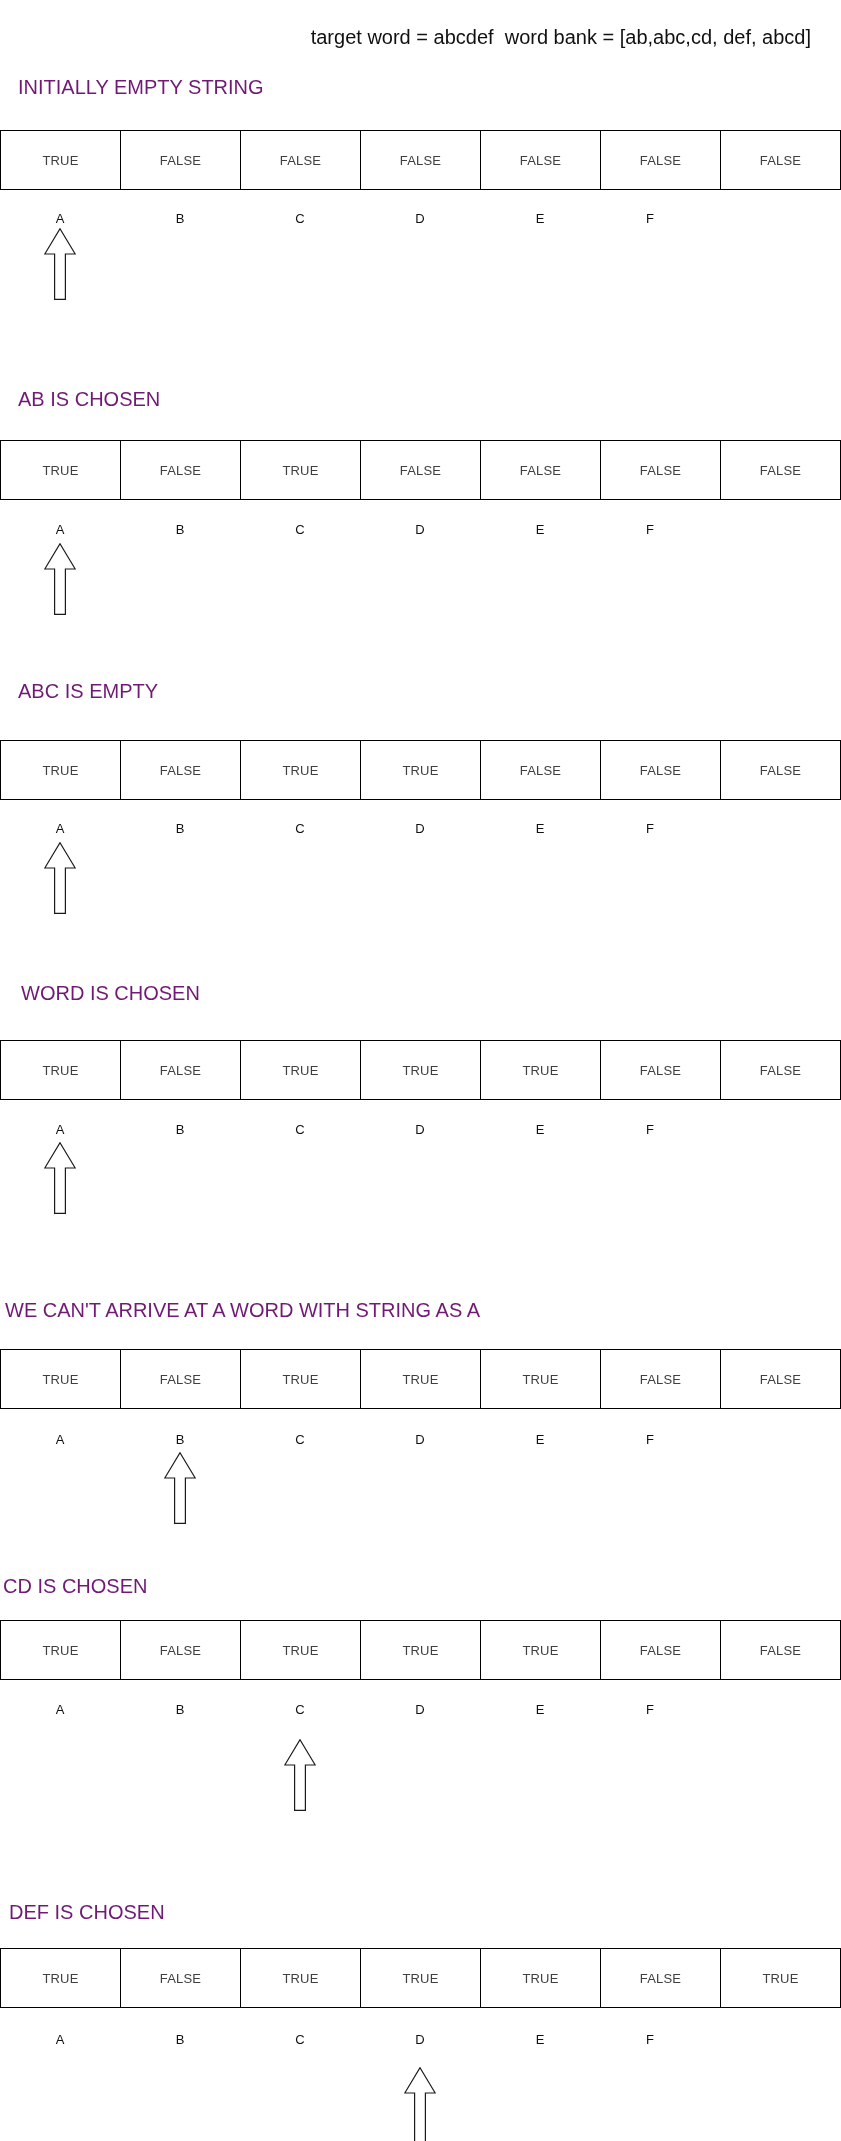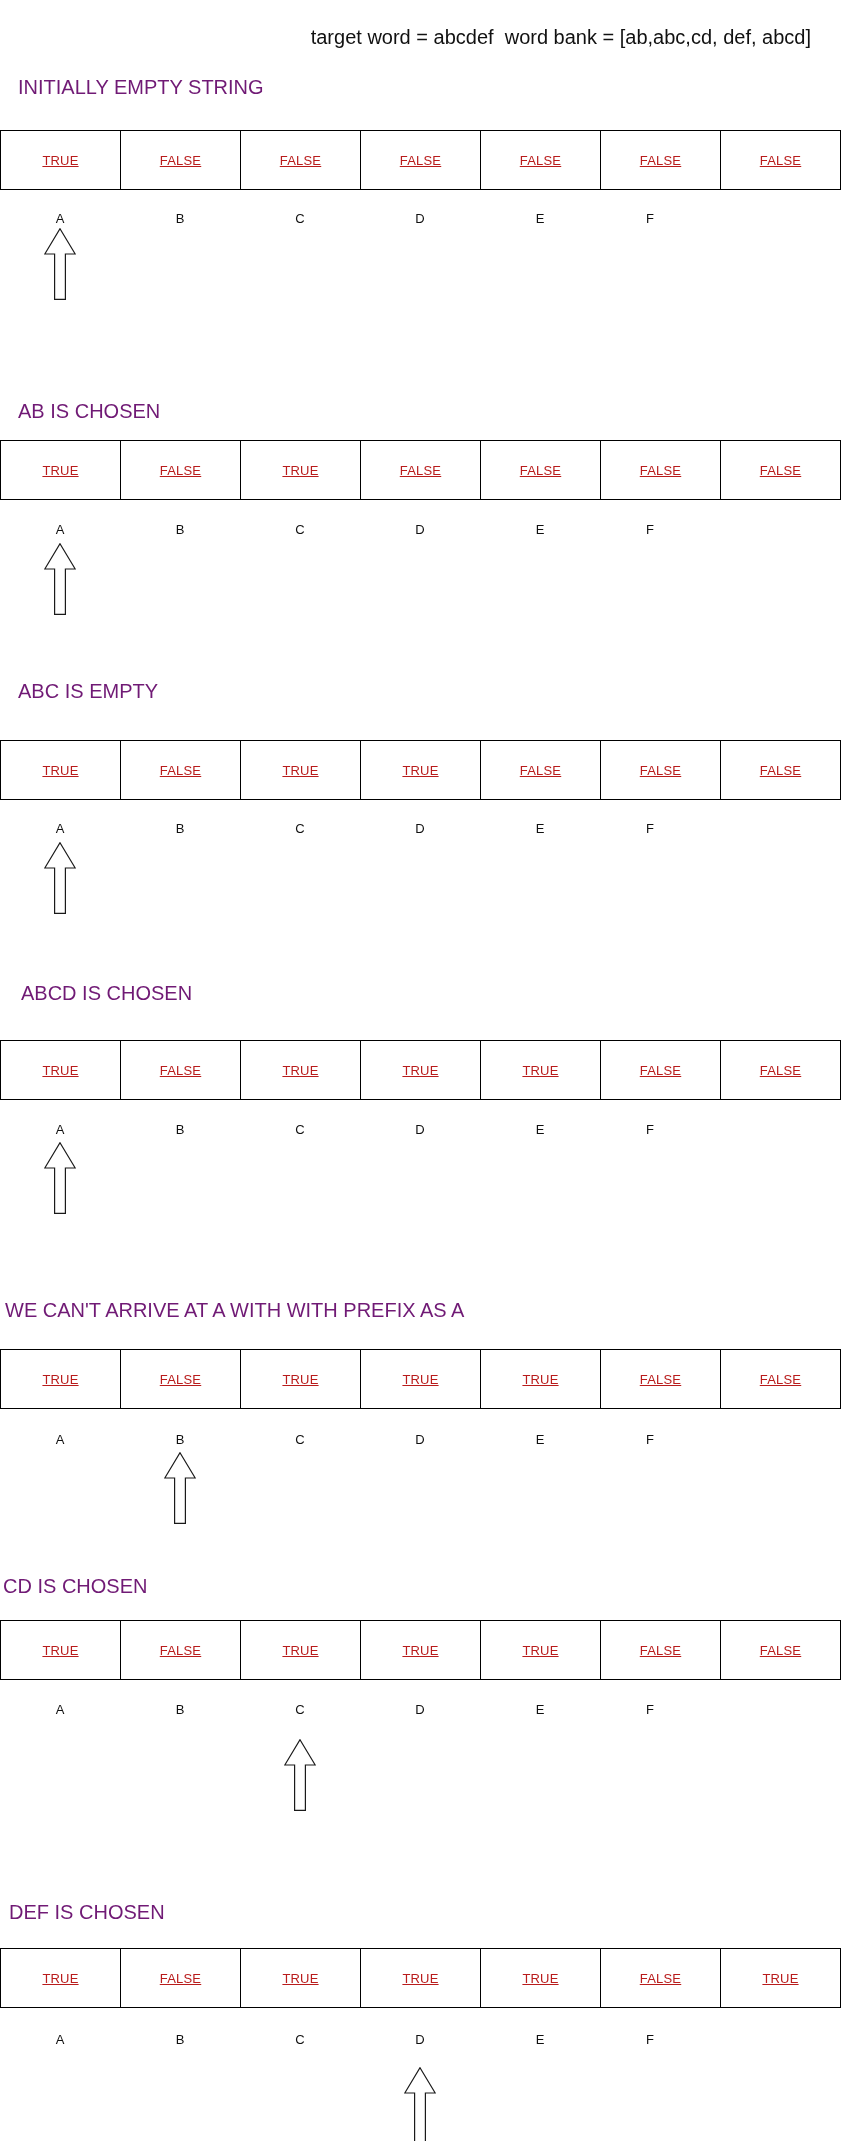--- a/index.html
+++ b/index.html
@@ -12,22 +12,22 @@
   .section-title{
     position:absolute;font-size:20px;line-height:23px;white-space:pre;color:#701a75;
   }
   .dp-table{
     position:absolute;left:0;width:841px;height:60px;
     box-sizing:border-box;border:1px solid #000;
     display:flex;background:#fff;
   }
   .dp-cell{
     flex:1 1 0;display:flex;align-items:center;justify-content:center;
-    font-size:13px;letter-spacing:0.2px;color:#b91c1c;
-    border-left:1px solid #000;box-sizing:border-box;text-decoration:underline;
+    font-size:13px;letter-spacing:0.2px;color:#404040;
+    border-left:1px solid #000;box-sizing:border-box;
   }
   .dp-cell:first-child{border-left:none;}
   .letter-label{
     position:absolute;transform:translateX(-50%);
     font-size:13px;line-height:14px;color:#111;
   }
   .up-arrow{position:absolute;display:block;}
   .lx0{left:60px}.lx1{left:180px}.lx2{left:300px}.lx3{left:420px}.lx4{left:540px}.lx5{left:650px}
 </style>
 </head>
@@ -53,21 +53,21 @@
     <span class="letter-label lx2" style="top:212px">C</span>
     <span class="letter-label lx3" style="top:212px">D</span>
     <span class="letter-label lx4" style="top:212px">E</span>
     <span class="letter-label lx5" style="top:212px">F</span>
     <svg class="up-arrow" style="top:228px;left:44px" width="32" height="72" viewBox="0 0 32 72">
       <polygon points="16,0.7 31.2,26 21.4,26 21.4,71.3 10.6,71.3 10.6,26 0.8,26" fill="#ffffff" stroke="#1a1a1a" stroke-width="1.2"></polygon>
     </svg>
   </section>
 
   <section>
-    <div class="section-title" style="top:400px;left:18px">AB IS CHOSEN</div>
+    <div class="section-title" style="top:388px;left:18px">AB IS CHOSEN</div>
     <div class="dp-table" style="top:440px">
       <div class="dp-cell">TRUE</div>
       <div class="dp-cell">FALSE</div>
       <div class="dp-cell">TRUE</div>
       <div class="dp-cell">FALSE</div>
       <div class="dp-cell">FALSE</div>
       <div class="dp-cell">FALSE</div>
       <div class="dp-cell">FALSE</div>
     </div>
     <span class="letter-label lx0" style="top:523px">A</span>
@@ -97,21 +97,21 @@
     <span class="letter-label lx2" style="top:822px">C</span>
     <span class="letter-label lx3" style="top:822px">D</span>
     <span class="letter-label lx4" style="top:822px">E</span>
     <span class="letter-label lx5" style="top:822px">F</span>
     <svg class="up-arrow" style="top:842px;left:44px" width="32" height="72" viewBox="0 0 32 72">
       <polygon points="16,0.7 31.2,26 21.4,26 21.4,71.3 10.6,71.3 10.6,26 0.8,26" fill="#ffffff" stroke="#1a1a1a" stroke-width="1.2"></polygon>
     </svg>
   </section>
 
   <section>
-    <div class="section-title" style="top:982px;left:21px">ABCD IS CHOSEN</div>
+    <div class="section-title" style="top:982px;left:21px">WORD IS CHOSEN</div>
     <div class="dp-table" style="top:1040px">
       <div class="dp-cell">TRUE</div>
       <div class="dp-cell">FALSE</div>
       <div class="dp-cell">TRUE</div>
       <div class="dp-cell">TRUE</div>
       <div class="dp-cell">TRUE</div>
       <div class="dp-cell">FALSE</div>
       <div class="dp-cell">FALSE</div>
     </div>
     <span class="letter-label lx0" style="top:1123px">A</span>
@@ -119,21 +119,21 @@
     <span class="letter-label lx2" style="top:1123px">C</span>
     <span class="letter-label lx3" style="top:1123px">D</span>
     <span class="letter-label lx4" style="top:1123px">E</span>
     <span class="letter-label lx5" style="top:1123px">F</span>
     <svg class="up-arrow" style="top:1142px;left:44px" width="32" height="72" viewBox="0 0 32 72">
       <polygon points="16,0.7 31.2,26 21.4,26 21.4,71.3 10.6,71.3 10.6,26 0.8,26" fill="#ffffff" stroke="#1a1a1a" stroke-width="1.2"></polygon>
     </svg>
   </section>
 
   <section>
-    <div class="section-title" style="top:1299px;left:5px">WE CAN'T ARRIVE AT A WITH WITH PREFIX AS A</div>
+    <div class="section-title" style="top:1299px;left:5px">WE CAN'T ARRIVE AT A WORD WITH STRING AS A</div>
     <div class="dp-table" style="top:1349px">
       <div class="dp-cell">TRUE</div>
       <div class="dp-cell">FALSE</div>
       <div class="dp-cell">TRUE</div>
       <div class="dp-cell">TRUE</div>
       <div class="dp-cell">TRUE</div>
       <div class="dp-cell">FALSE</div>
       <div class="dp-cell">FALSE</div>
     </div>
     <span class="letter-label lx0" style="top:1433px">A</span>

